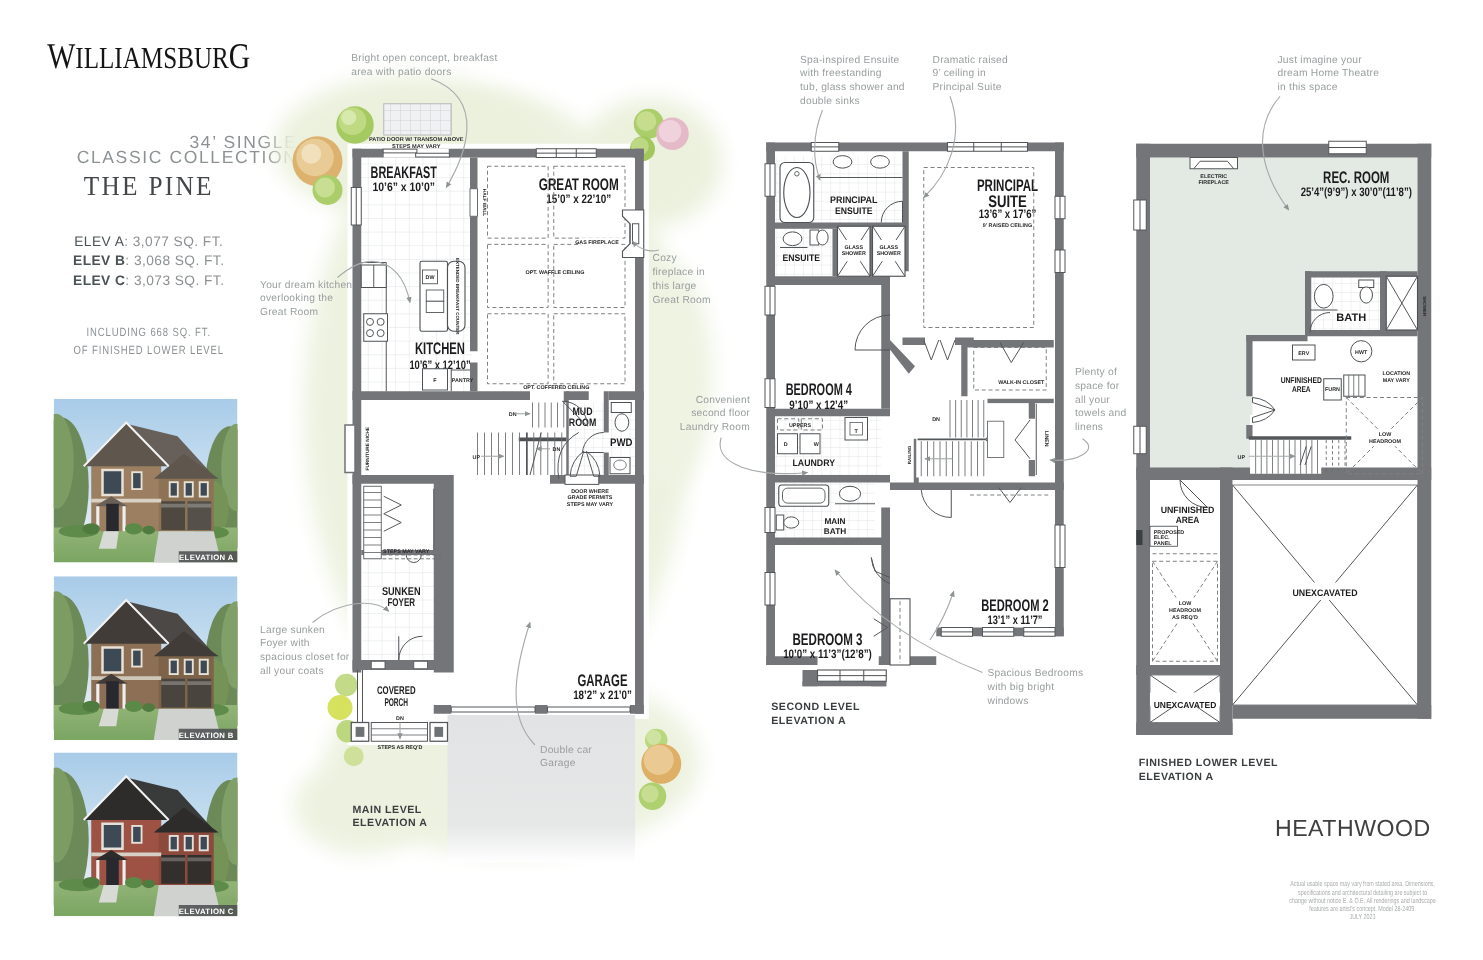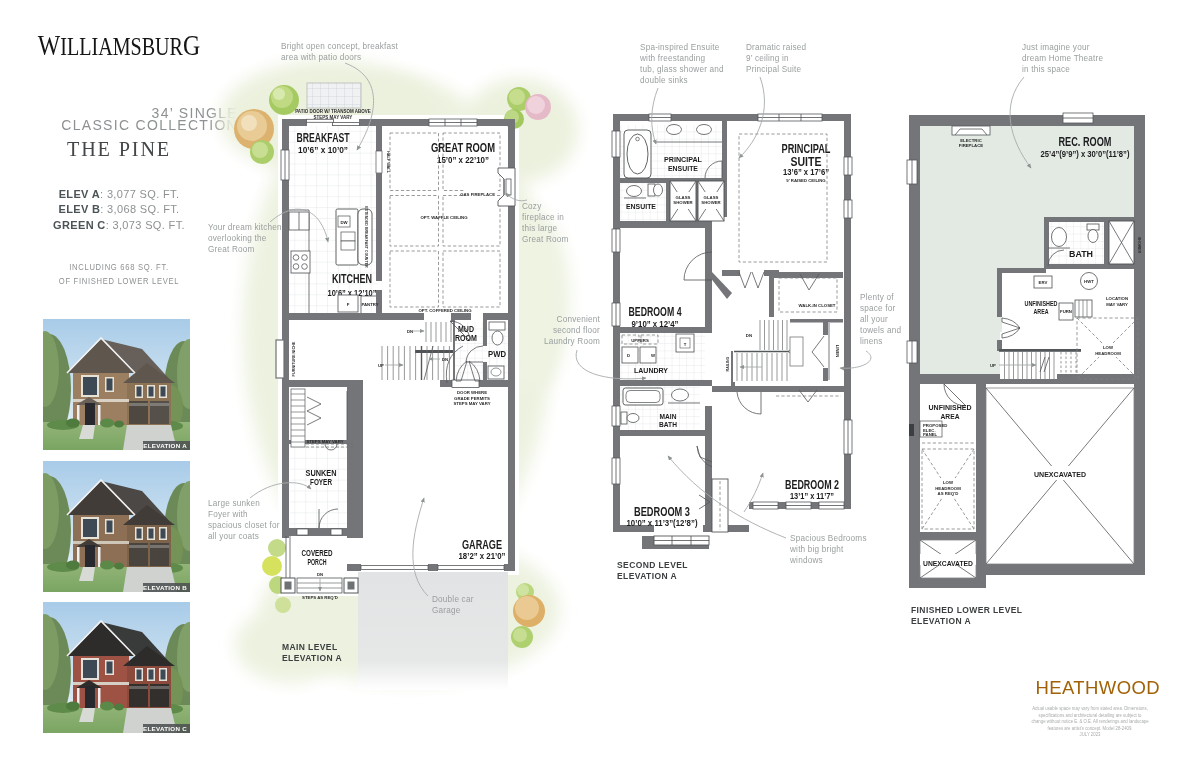--- a/index.html
+++ b/index.html
@@ -13,23 +13,23 @@
 
 <div class="abs" style="left:0;top:0;width:238px;">
   <div style="text-align:center;margin-top:29px;font-family:'Liberation Serif',serif;font-size:29px;color:#151515;transform:scaleX(.82);transform-origin:50% 50%;white-space:nowrap;">W<span style="font-size:24.5px;">ILLIAMSBUR</span>G</div>
 </div>
 
 <div class="abs" style="left:0;top:108px;width:238px;text-align:right;color:#8d9193;font-size:14px;letter-spacing:1.3px;line-height:11.5px;">34’ SINGLE<br>CLASSIC COLLECTION</div>
 
 <div class="abs" style="left:0;top:136px;width:238px;text-align:center;font-family:'Liberation Serif',serif;font-size:22px;color:#43474a;letter-spacing:2px;transform:scaleX(.92);transform-origin:50% 50%;">THE PINE</div>
 
 <div class="abs" style="left:0;top:187px;width:238px;text-align:center;font-size:11px;letter-spacing:.35px;line-height:15.4px;color:#8d9193;">
-  <span style="color:#4b5356;font-weight:bold;">ELEV A</span>: 3,077 SQ. FT.<br>
+  <span style="color:#4b5356;font-weight:normal;">ELEV A</span>: 3,077 SQ. FT.<br>
   <span style="color:#4b5356;font-weight:bold;margin-top:16px;">ELEV B</span>: 3,068 SQ. FT.<br>
-  <span style="color:#4b5356;font-weight:bold;">GREEN C</span>: 3,073 SQ. FT.
+  <span style="color:#4b5356;font-weight:bold;">ELEV C</span>: 3,073 SQ. FT.
 </div>
 
 <div class="abs" style="left:0;top:260px;width:238px;text-align:center;color:#8d9193;font-size:9.5px;letter-spacing:.9px;line-height:13.5px;transform:scaleX(.8);transform-origin:50% 50%;">INCLUDING 668 SQ. FT.<br>OF FINISHED LOWER LEVEL</div>
 
 <div class="abs" style="left:43px;top:319px;"><svg width="147" height="131" id="photoA">
       <defs>
         <linearGradient id="skyA" x1="0" y1="0" x2="0" y2="1">
           <stop offset="0" stop-color="#a8cbe8"></stop>
           <stop offset="0.55" stop-color="#cfe3f1"></stop>
           <stop offset="1" stop-color="#ecf2f6"></stop>
@@ -1049,15 +1049,15 @@
   <text class="lvl" x="911" y="613">FINISHED LOWER LEVEL</text>
   <text class="lvl" x="911" y="624">ELEVATION A</text>
 </g>
 
 <g>
   <text class="lvl" x="282" y="650">MAIN LEVEL</text>
   <text class="lvl" x="282" y="661">ELEVATION A</text>
 </g>
 </svg>
 
-<div class="abs" style="left:1020px;top:677px;width:140px;text-align:right;font-size:18.5px;letter-spacing:.4px;color:#a16207;">HEATHWOOD</div>
+<div class="abs" style="left:1020px;top:652px;width:140px;text-align:left;font-size:18.5px;letter-spacing:.4px;color:#404040;">HEATHWOOD</div>
 
 <div class="abs" style="left:1006px;top:705px;width:168px;text-align:center;color:#a9abac;font-size:5.9px;line-height:6.5px;transform:scaleX(.73);transform-origin:50% 50%;white-space:nowrap;">Actual usable space may vary from stated area. Dimensions,<br>specifications and architectural detailing are subject to<br>change without notice E. &amp; O.E. All renderings and landscape<br>features are artist’s concept. Model 28-2409.<br>JULY 2023</div>
 
 </body></html>

